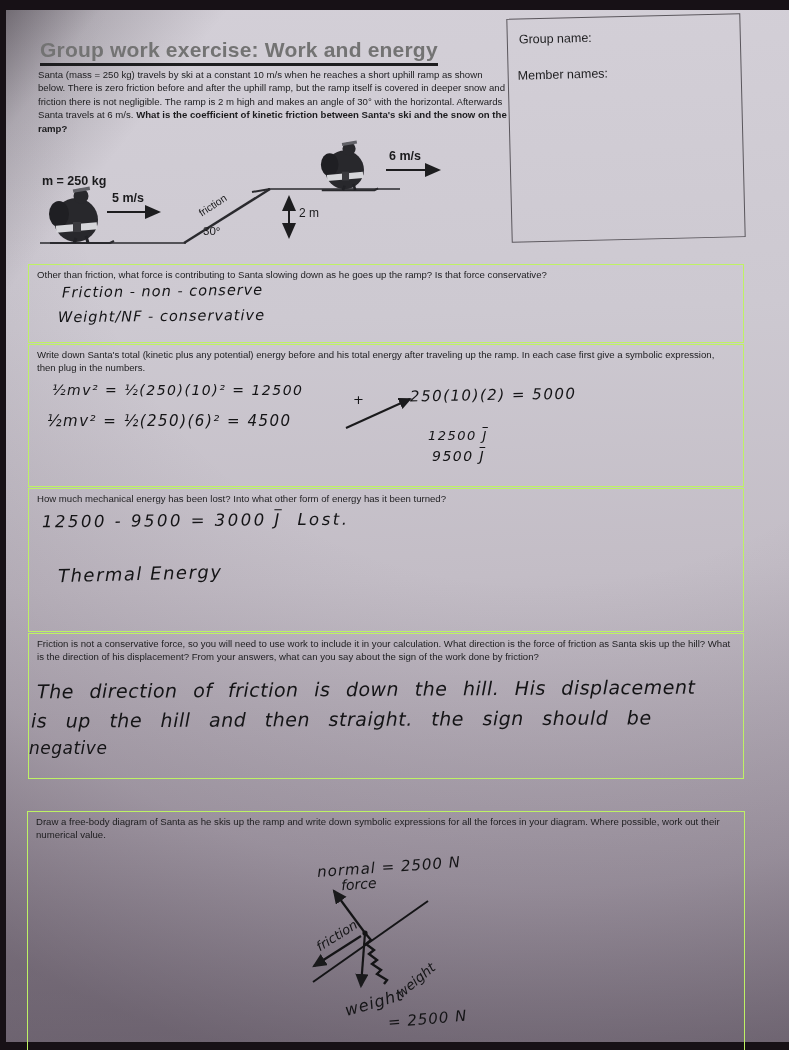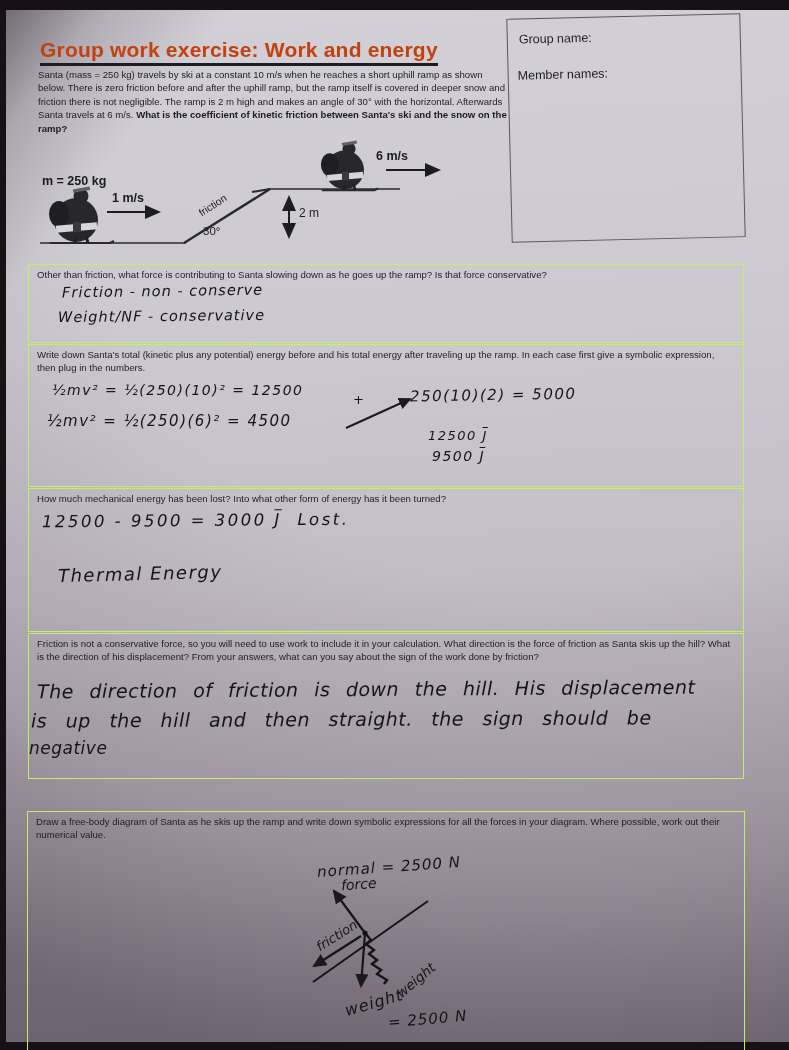--- a/index.html
+++ b/index.html
@@ -5,21 +5,21 @@
   html,body{margin:0;padding:0;}
   body{width:789px;height:1050px;background:#171116;overflow:hidden;position:relative;
        font-family:"Liberation Sans",sans-serif;}
   .paper{position:absolute;left:6px;top:10px;width:783px;height:1032px;
          background:linear-gradient(178deg,#d3cfd7 0%,#cdc9d1 30%,#c3bdc6 55%,#ada5b0 78%,#928a96 100%);}
   .paper::before{content:"";position:absolute;inset:0;
          background:linear-gradient(128deg,rgba(25,18,25,.5) 0%,rgba(25,18,25,.18) 6%,transparent 14%),
                     radial-gradient(130% 90% at 68% 15%,transparent 45%,rgba(70,55,72,.18) 78%,rgba(45,32,46,.38) 100%);
          pointer-events:none;}
   .abs{position:absolute;}
-  .title{font-weight:bold;font-size:21px;color:#c2410c;border-bottom:3px solid #1d1d1f;
+  .title{font-weight:bold;font-size:21px;color:#737373;border-bottom:3px solid #1d1d1f;
          padding-bottom:1px;letter-spacing:.2px;}
   .print{color:#1c1c1e;font-size:9.6px;line-height:1.4;}
   .print b{font-weight:bold;}
   .dlabel{color:#1b1b1d;font-weight:bold;}
   .qbox{position:absolute;border:1px solid #bef264;background:transparent;}
   .qprompt{position:absolute;left:8px;top:4px;right:10px;color:#1d1d1f;font-size:9.6px;line-height:1.35;}
   .hw{font-family:"DejaVu Sans",sans-serif;font-style:italic;color:#141416;white-space:nowrap;}
   .ol{text-decoration:overline;}
   svg.overlay{position:absolute;left:0;top:0;pointer-events:none;}
   .groupbox{position:absolute;border:1px solid #5a565c;transform:rotate(-1.4deg);}
@@ -74,22 +74,22 @@
 
   <circle cx="365" cy="933" r="2.6" fill="#141416"></circle>
   <line x1="365" y1="933" x2="334" y2="891" stroke="#141416" stroke-width="2.2" marker-end="url(#ahw)"></line>
   <line x1="313" y1="982" x2="428" y2="901" stroke="#141416" stroke-width="2"></line>
   <line x1="361" y1="936" x2="314" y2="966" stroke="#141416" stroke-width="2.2" marker-end="url(#ahw)"></line>
   <line x1="365" y1="933" x2="361" y2="986" stroke="#141416" stroke-width="2.2" marker-end="url(#ahw)"></line>
   <path d="M365,933 l6,7 l-5,4 l8,6 l-5,4 l8,6 l-5,4 l9,6 l-4,4 l10,6 l-3,4" stroke="#141416" stroke-width="2.4" fill="none"></path>
 </svg>
 
 <div class="abs dlabel" style="left:42px;top:174px;font-size:12.5px;">m = 250 kg</div>
-<div class="abs dlabel" style="left:112px;top:191px;font-size:12.5px;">1 m/s</div>
-<div class="abs dlabel" style="left:376px;top:149px;font-size:12.5px;">6 m/s</div>
+<div class="abs dlabel" style="left:112px;top:191px;font-size:12.5px;">5 m/s</div>
+<div class="abs dlabel" style="left:389px;top:149px;font-size:12.5px;">6 m/s</div>
 <div class="abs dlabel" style="left:197px;top:199px;font-size:10.5px;font-weight:normal;transform:rotate(-33deg);">friction</div>
 <div class="abs dlabel" style="left:203px;top:225px;font-size:11.5px;font-weight:normal;">30°</div>
 <div class="abs dlabel" style="left:299px;top:206px;font-size:12px;font-weight:normal;">2 m</div>
 
 <div class="qbox" style="left:28px;top:264px;width:714px;height:77px;">
   <div class="qprompt">Other than friction, what force is contributing to Santa slowing down as he goes up the ramp? Is that force conservative?</div>
 </div>
 <div class="abs hw" style="left:62px;top:283px;font-size:14.5px;letter-spacing:1px;transform:rotate(-.8deg);">Friction - non - conserve</div>
 <div class="abs hw" style="left:58px;top:308px;font-size:14.5px;letter-spacing:1px;transform:rotate(-.6deg);">Weight/NF - conservative</div>
 

